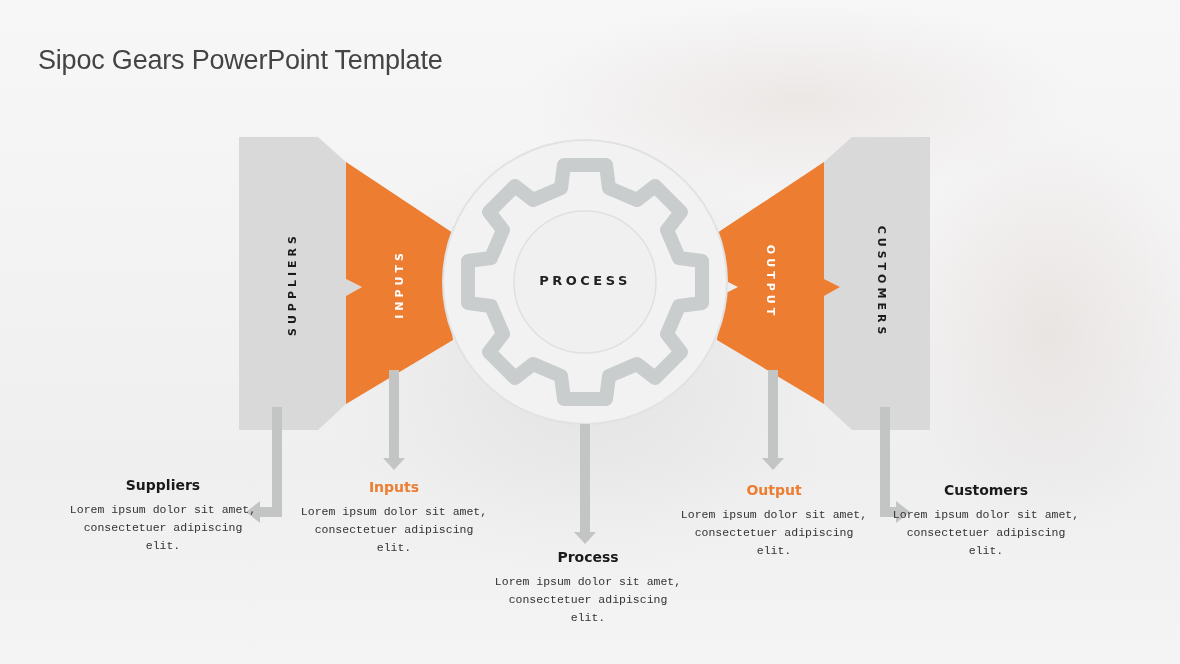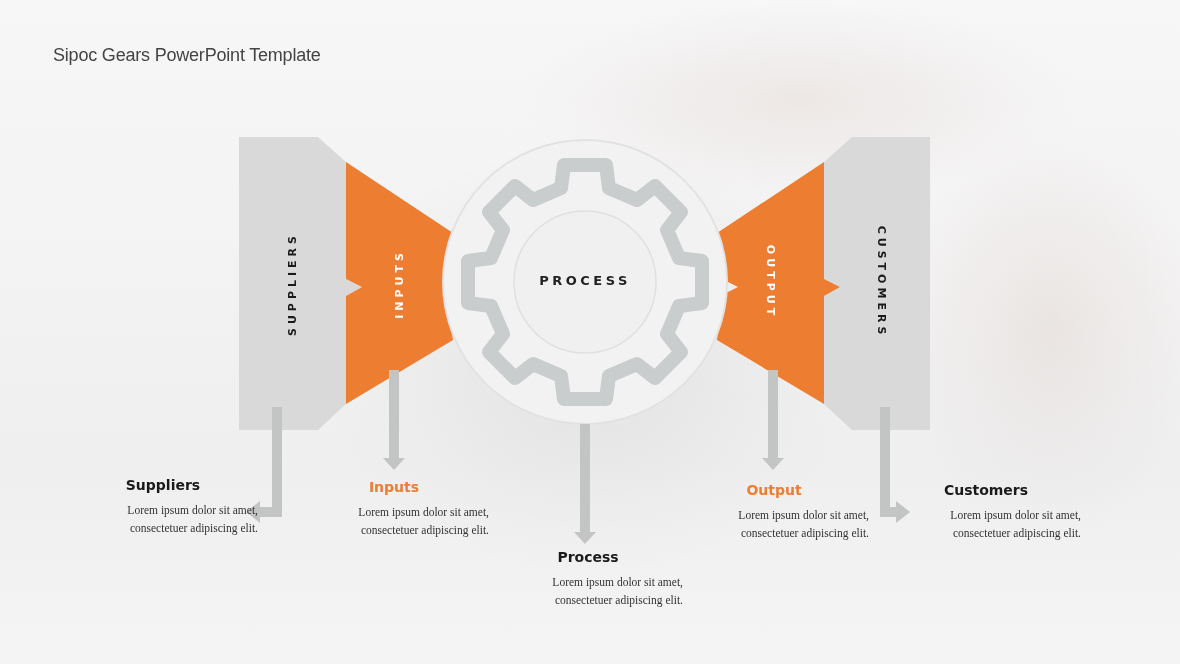--- a/index.html
+++ b/index.html
@@ -3,38 +3,38 @@
 <meta charset="utf-8">
 <style>
   html, body { margin:0; padding:0; }
   body {
     width:1180px; height:664px; overflow:hidden; position:relative;
     background: linear-gradient(180deg, #f7f7f8 0%, #f3f2f2 45%, #efeff0 70%, #f4f4f5 100%);
     font-family: "Liberation Sans", sans-serif;
   }
   .bg-blob { position:absolute; border-radius:50%; pointer-events:none; }
   .title {
-    position:absolute; left:53px; top:45px; font-size:18px; color:#444;
+    position:absolute; left:38px; top:45px; font-size:27px; color:#444;
     font-family:"Liberation Sans", sans-serif; letter-spacing:-0.2px;
   }
   svg.diagram { position:absolute; left:0; top:0; }
   .vlabel {
     position:absolute; font-family:"DejaVu Sans", sans-serif; font-weight:bold;
     font-size:11px; letter-spacing:4px; white-space:nowrap;
   }
   .rot-ccw { transform: translate(-50%,-50%) rotate(-90deg); }
   .rot-cw  { transform: translate(-50%,-50%) rotate(90deg); }
   .center-label {
     position:absolute; left:585px; top:280px; transform:translate(-50%,-50%);
     font-family:"DejaVu Sans", sans-serif; font-weight:bold; font-size:13px;
     letter-spacing:3.5px; color:#222;
   }
   .desc { position:absolute; width:190px; text-align:center; transform:translateX(-50%); }
   .desc .h { font-family:"DejaVu Sans", sans-serif; font-weight:bold; font-size:14px; margin-bottom:8px; }
-  .desc .b { font-family:Liberation Serif, serif; font-size:11.5px; line-height:18px; color:#333;text-align:right; }
+  .desc .b { font-family:Liberation Mono, monospace; font-size:11.5px; line-height:18px; color:#333; }
 </style>
 </head>
 <body>
 
 <div class="bg-blob" style="left:320px;top:150px;width:540px;height:420px;background:radial-gradient(ellipse at center, rgba(200,200,200,0.35) 0%, rgba(230,230,230,0.15) 60%, rgba(0,0,0,0) 75%);"></div>
 <div class="bg-blob" style="left:520px;top:0px;width:560px;height:200px;background:radial-gradient(ellipse at center, rgba(225,215,210,0.45) 0%, rgba(0,0,0,0) 70%);"></div>
 <div class="bg-blob" style="left:900px;top:120px;width:300px;height:420px;background:radial-gradient(ellipse at center, rgba(220,210,205,0.4) 0%, rgba(0,0,0,0) 70%);"></div>
 
 <div class="title">Sipoc Gears PowerPoint Template</div>
 

